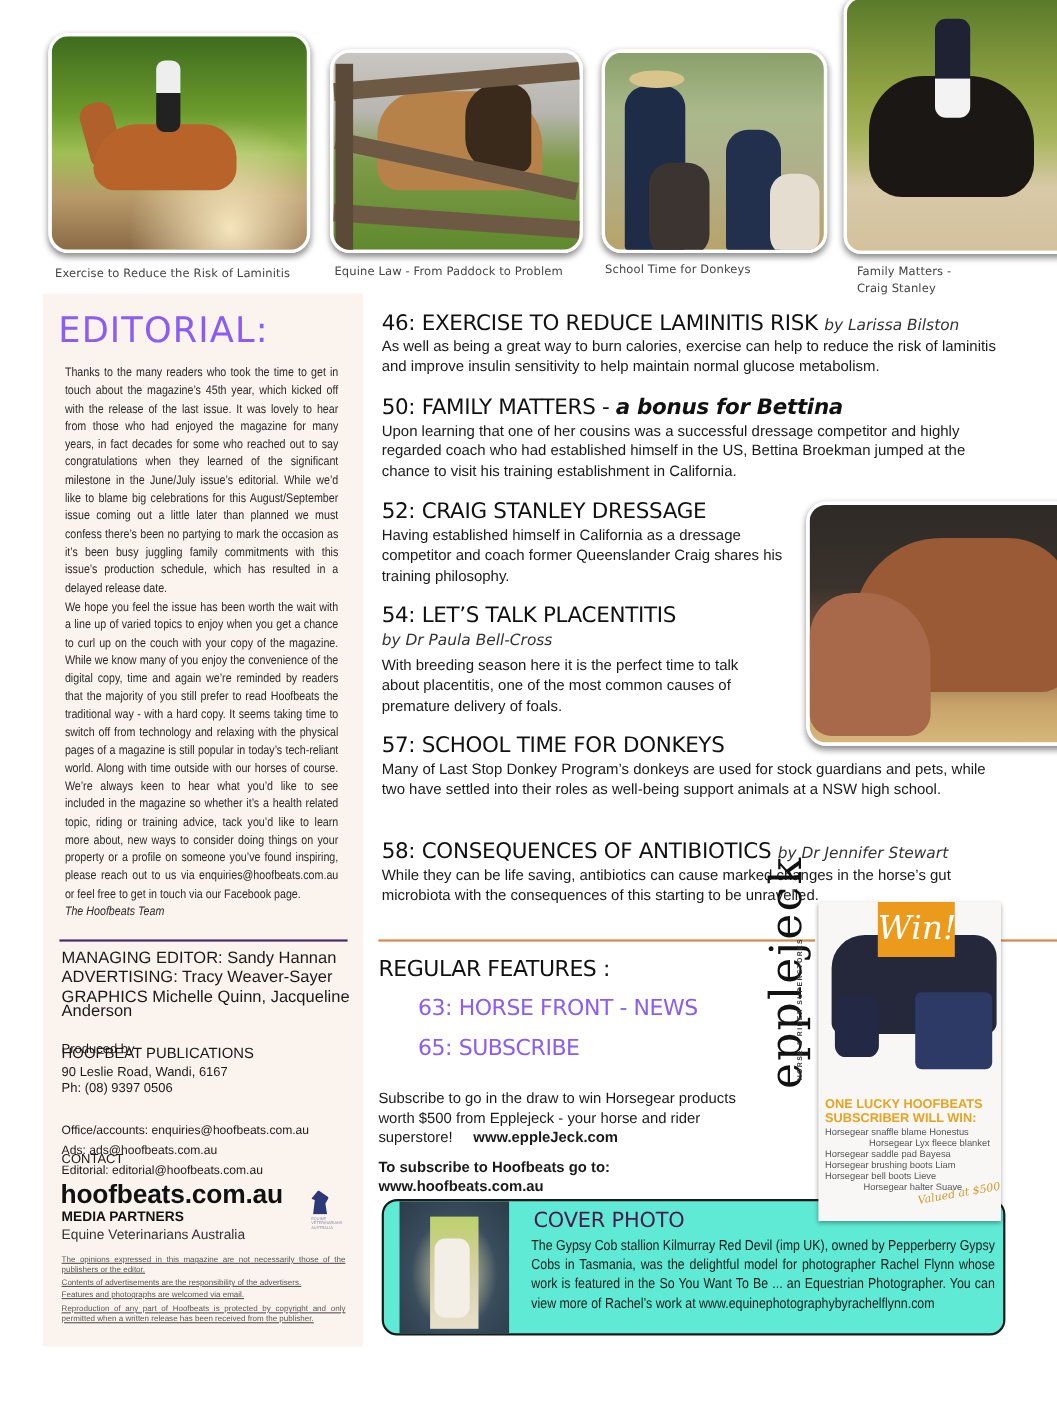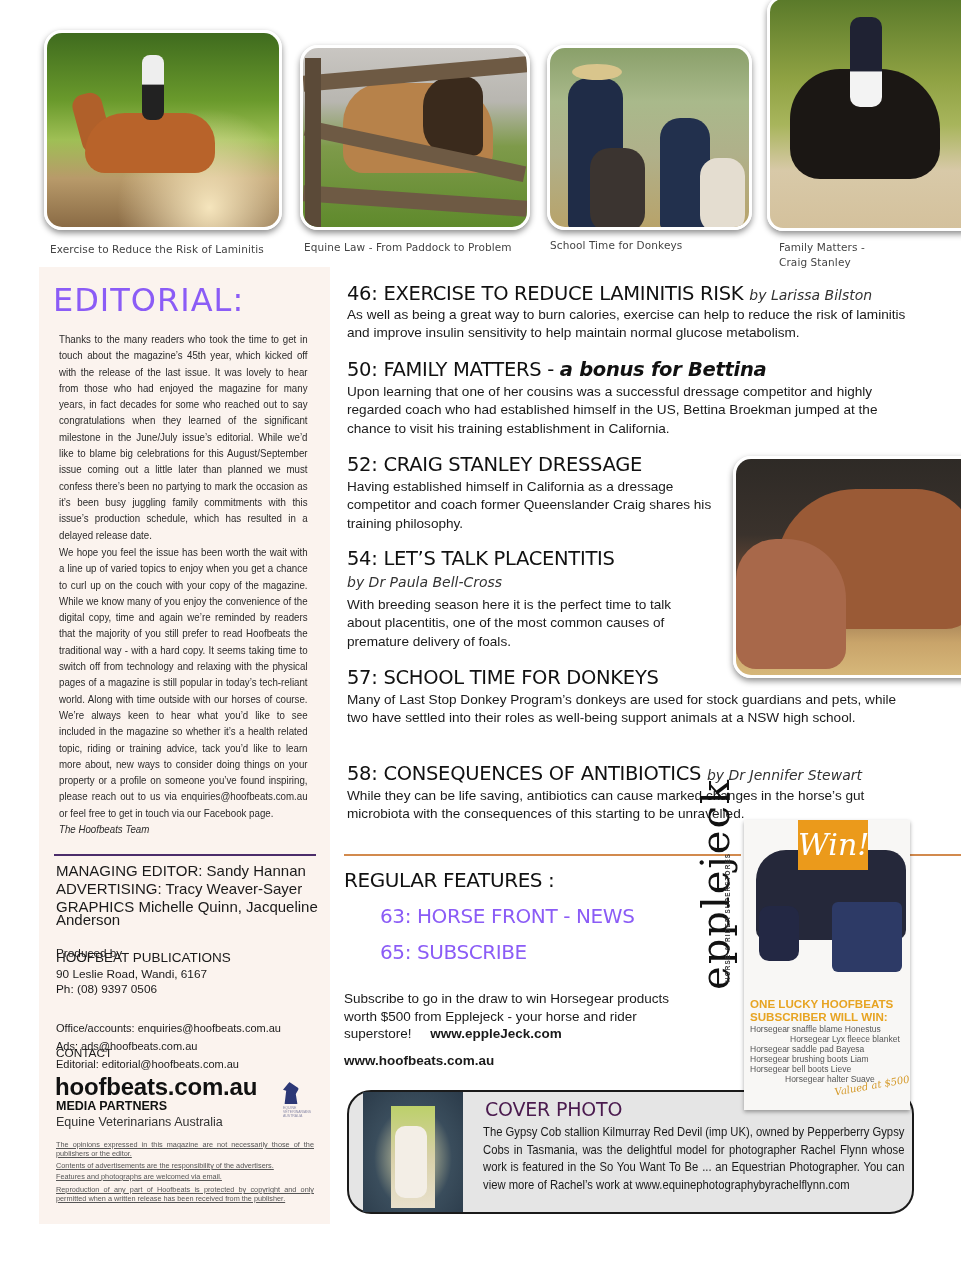--- a/index.html
+++ b/index.html
@@ -125,21 +125,21 @@
       border-radius: 30px 20px 10px 10px; }
   #ad-pad { position: absolute; left: 138px; top: 82px; width: 70px; height: 70px; background: #2d3a66; border-radius: 6px; }
   #ad-boots { position: absolute; left: 65px; top: 86px; width: 40px; height: 55px; background: #232844; border-radius: 10px; }
   #ad-head { position: absolute; left: 56px; top: 178px; font-size: 11.6px; font-weight: bold; color: #e7a422; line-height: 12.5px; }
   .ad-li { position: absolute; left: 56px; font-size: 8.5px; color: #555; line-height: 10.4px; }
   #ad-val { position: absolute; left: 140px; top: 260px; font-family: "DejaVu Serif", serif; font-style: italic;
       font-size: 10px; color: #d59a2a; transform: rotate(-10deg); }
 
   
   #cover { position: absolute; left: 347px; top: 1090px; width: 567px; height: 124px;
-      border: 2px solid #1a1a1a; border-radius: 24px; background: #e5e5e5; padding-left: 32px; }
+      border: 2px solid #1a1a1a; border-radius: 14px; background: #5eead4; padding-left: 32px; }
   #cover-photo { position: absolute; left: 14px; top: 0px; width: 100px; height: 120px; overflow: hidden; }
   #cover-photo .scene { position: absolute; inset: 0;
       background: radial-gradient(ellipse at 50% 55%, #d8c9a5 0%, #9aa08b 25%, #3a4d5c 55%, #2b3b4a 100%); }
   #cover-photo .door { position: absolute; left: 28px; top: 14px; width: 44px; height: 102px;
       background: linear-gradient(180deg, #bcd06a 0%, #d8d0a8 50%, #e8e0cc 100%); }
   #cover-photo .horse { position: absolute; left: 32px; top: 34px; width: 32px; height: 72px; background: #f3eee6; border-radius: 10px; }
   #cover-title { position: absolute; left: 136px; top: 6px; font-family: "DejaVu Sans", sans-serif;
       font-size: 19px; color: #4a1a4e; letter-spacing: -0.2px; }
   #cover-text { position: absolute; left: 134px; top: 31px; width: 490px; font-size: 13.1px; line-height: 17.6px;
       color: #1a1a1a; text-align: justify; transform: scaleX(0.86); transform-origin: left top; }
@@ -265,20 +265,21 @@
 <div id="orange-rule-r"></div>
 
 <div id="rf-title">REGULAR FEATURES :</div>
 <div class="rf-item" style="top:904px;">63: HORSE FRONT - NEWS</div>
 <div class="rf-item" style="top:940px;">65: SUBSCRIBE</div>
 <div class="rf-p" style="top:964px; width:325px;">
   <span>Subscribe to go in the draw to win Horsegear products worth $500 from Epplejeck - your horse and rider superstore!</span>
   &nbsp;&nbsp;&nbsp;&nbsp;<b>www.eppleJeck.com</b>
 </div>
 <div class="rf-p" style="top:1026px; width:330px; font-weight:bold;">
+  <div>To subscribe to Hoofbeats go to:</div>
   <div>www.hoofbeats.com.au</div>
 </div>
 
 <div id="cover">
   <div id="cover-photo">
     <div class="scene"></div>
     <div class="door"></div>
     <div class="horse"></div>
   </div>
   <div id="cover-title">COVER PHOTO</div>

